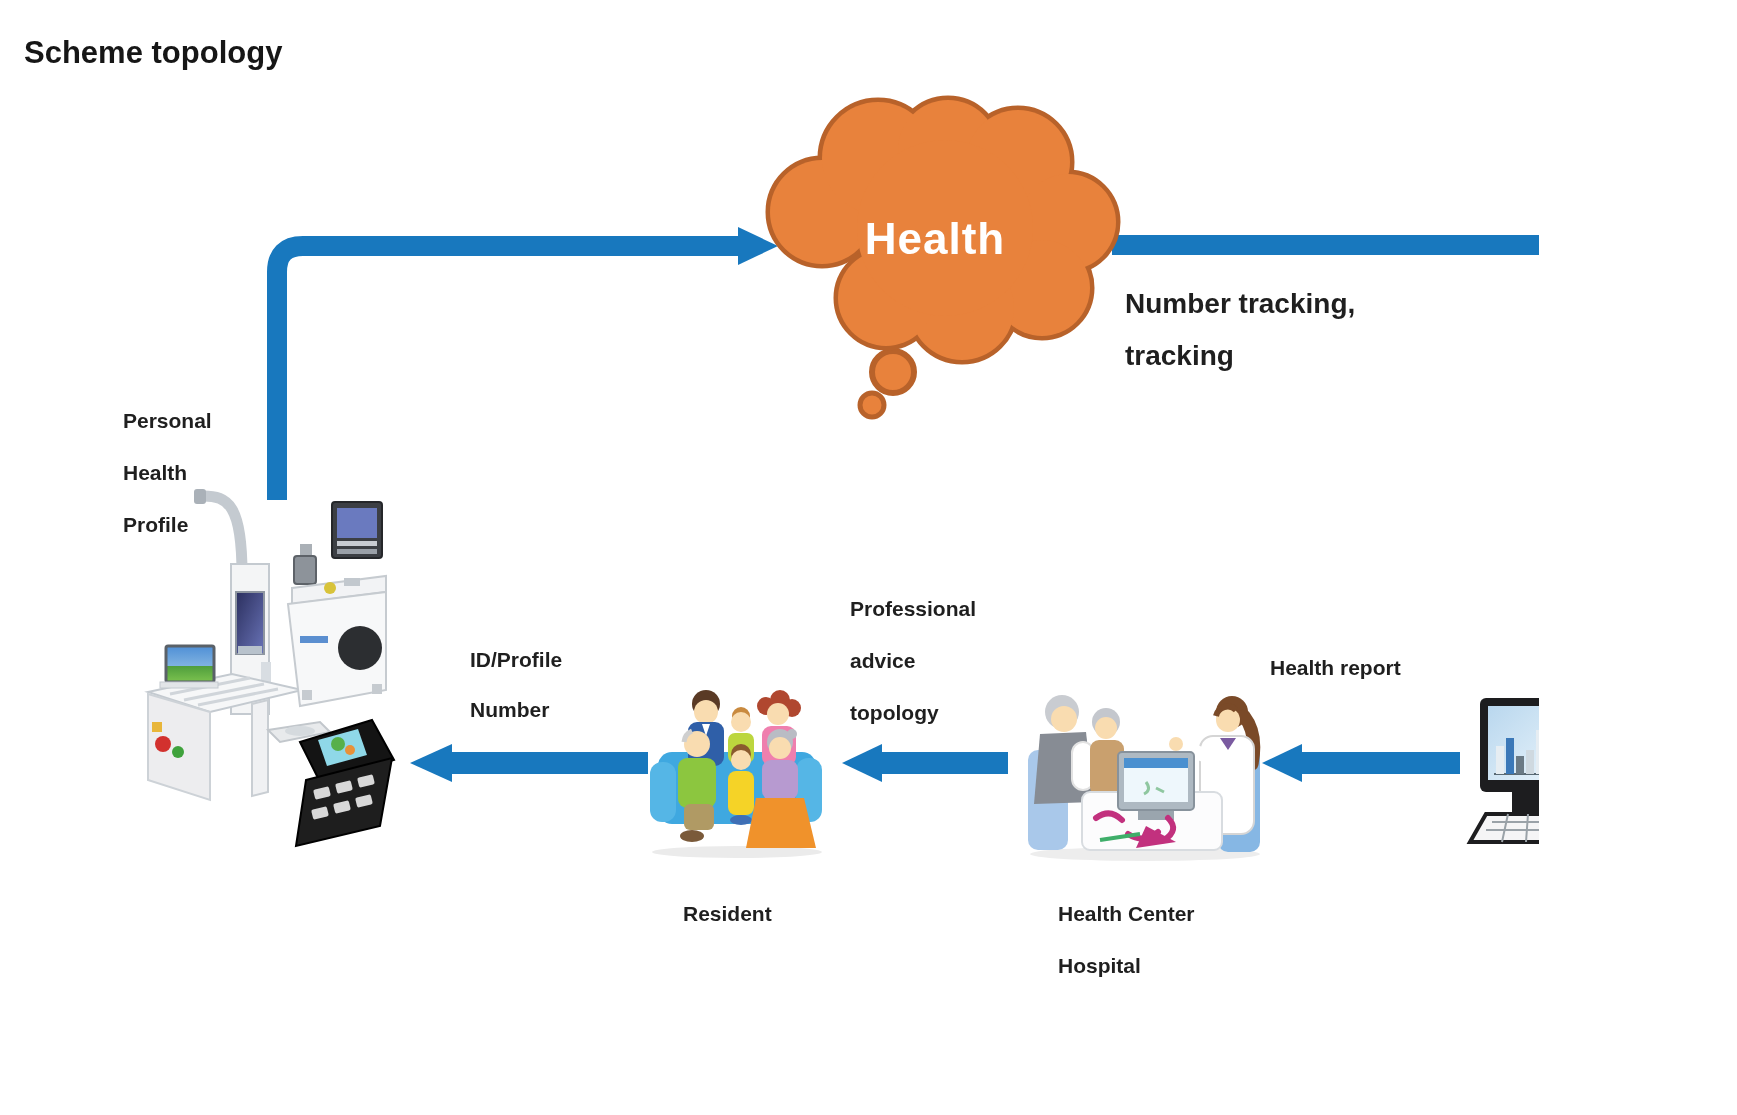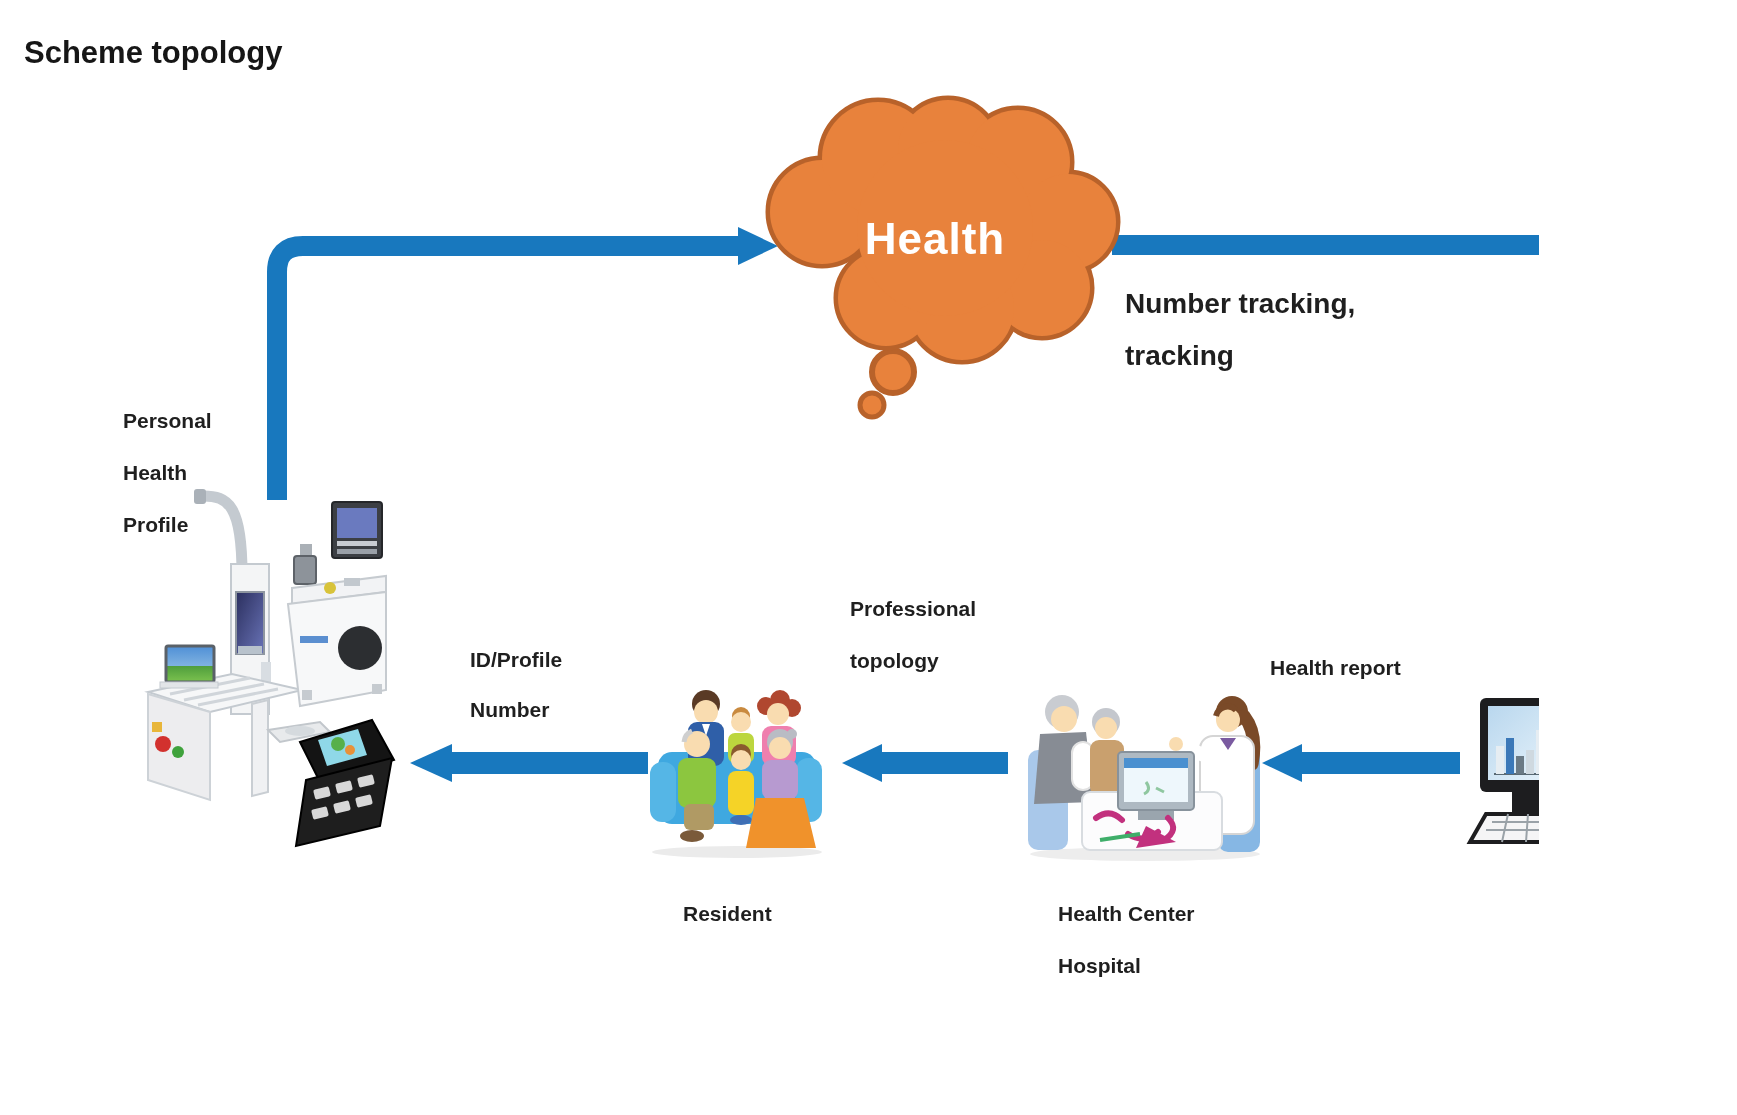--- a/index.html
+++ b/index.html
@@ -308,20 +308,21 @@
   </div>
 
   <div class="label" style="left:470px;top:635px;line-height:50px;">
     <span>ID/Profile</span>
     <span>Number</span>
   </div>
 
 
   <div class="label" style="left:850px;top:583px;">
     <span>Professional</span>
+    <span>advice</span>
     <span>topology</span>
   </div>
 
   <div class="label" style="left:1270px;top:642px;">Health report</div>
 
   <div class="label" style="left:683px;top:888px;">Resident</div>
 
   <div class="label" style="left:1058px;top:888px;">
     <span>Health Center</span>
     <span>Hospital</span>

